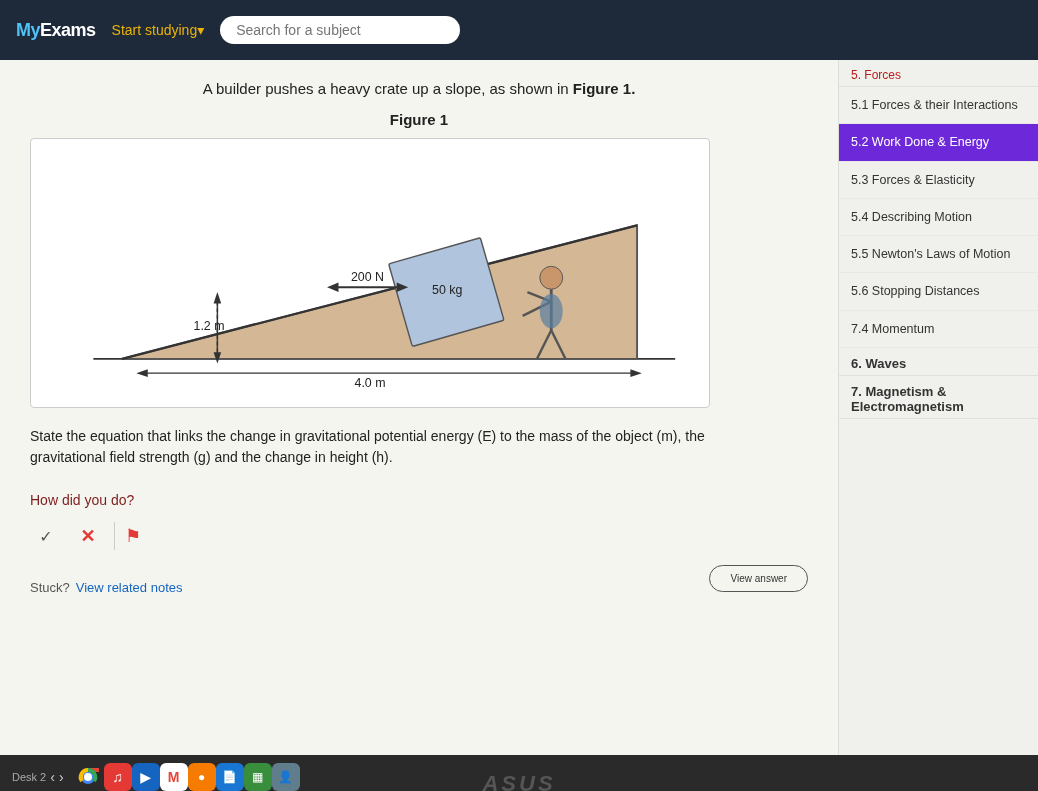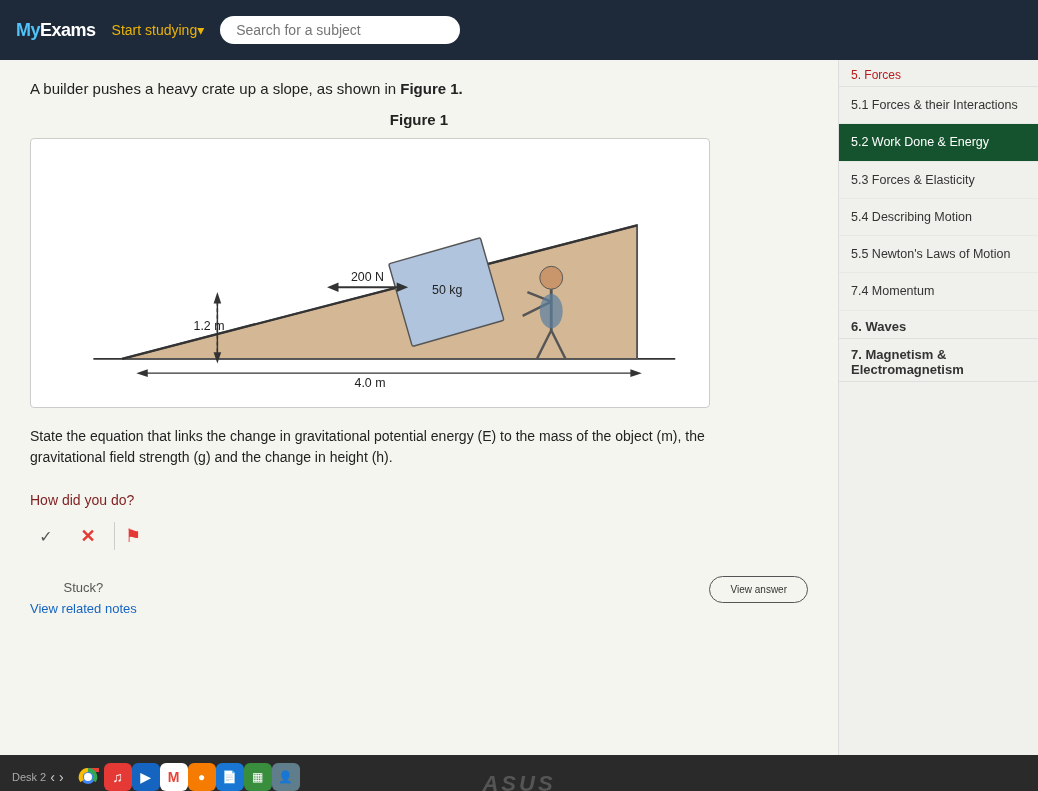--- a/index.html
+++ b/index.html
@@ -64,20 +64,21 @@
       background: #f5f5f0;
       padding: 20px 30px;
       overflow-y: auto;
     }
 
     .question-intro {
       font-size: 15px;
       color: #222;
       margin-bottom: 14px;
       font-weight: 400;
+      text-align: center;
     }
     .question-intro strong {
       font-weight: 700;
     }
 
     .figure-title {
       text-align: center;
       font-weight: 700;
       font-size: 15px;
       margin-bottom: 10px;
@@ -156,21 +157,20 @@
       border: none;
     }
 
     .stuck-row {
       display: flex;
       align-items: center;
       gap: 6px;
       font-size: 13px;
       color: #555;
       margin-top: 8px;
-      flex-direction: column;
     }
     .stuck-link {
       color: #1565c0;
       text-decoration: none;
       font-size: 13px;
     }
 
     .view-answer-btn {
       background: none;
       border: 1.5px solid #555;
@@ -202,21 +202,21 @@
 
     .sidebar-item {
       padding: 10px 12px;
       font-size: 12.5px;
       color: #333;
       cursor: pointer;
       border-bottom: 1px solid #e8e8e4;
       line-height: 1.3;
     }
     .sidebar-item.active {
-      background: #14532d;
+      background: #6d28d9;
       color: white;
       font-weight: 500;
     }
 
     .sidebar-section-group {
       padding: 8px 12px 4px;
       font-size: 13px;
       font-weight: 600;
       color: #333;
       border-bottom: 1px solid #e0e0e0;
@@ -369,20 +369,21 @@
   </div>
 
   <div class="right-sidebar">
     <div class="sidebar-section-header">5. Forces</div>
 
     <div class="sidebar-item">5.1 Forces &amp; their Interactions</div>
     <div class="sidebar-item active">5.2 Work Done &amp; Energy</div>
     <div class="sidebar-item">5.3 Forces &amp; Elasticity</div>
     <div class="sidebar-item">5.4 Describing Motion</div>
     <div class="sidebar-item">5.5 Newton's Laws of Motion</div>
+    <div class="sidebar-item">5.6 Stopping Distances</div>
     <div class="sidebar-item">7.4 Momentum</div>
 
     <div class="sidebar-section-group">6. Waves</div>
     <div class="sidebar-section-group">7. Magnetism &amp; Electromagnetism</div>
   </div>
 </div>
 
 <div class="taskbar">
   <div class="taskbar-desk">
     <span>Desk 2</span>

